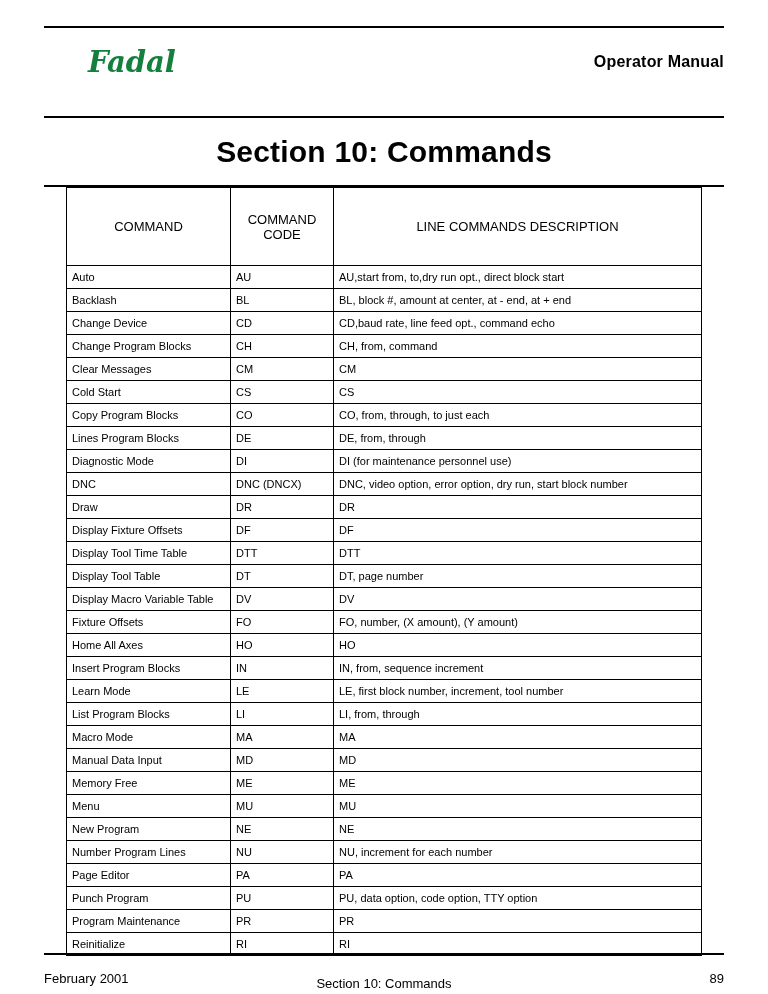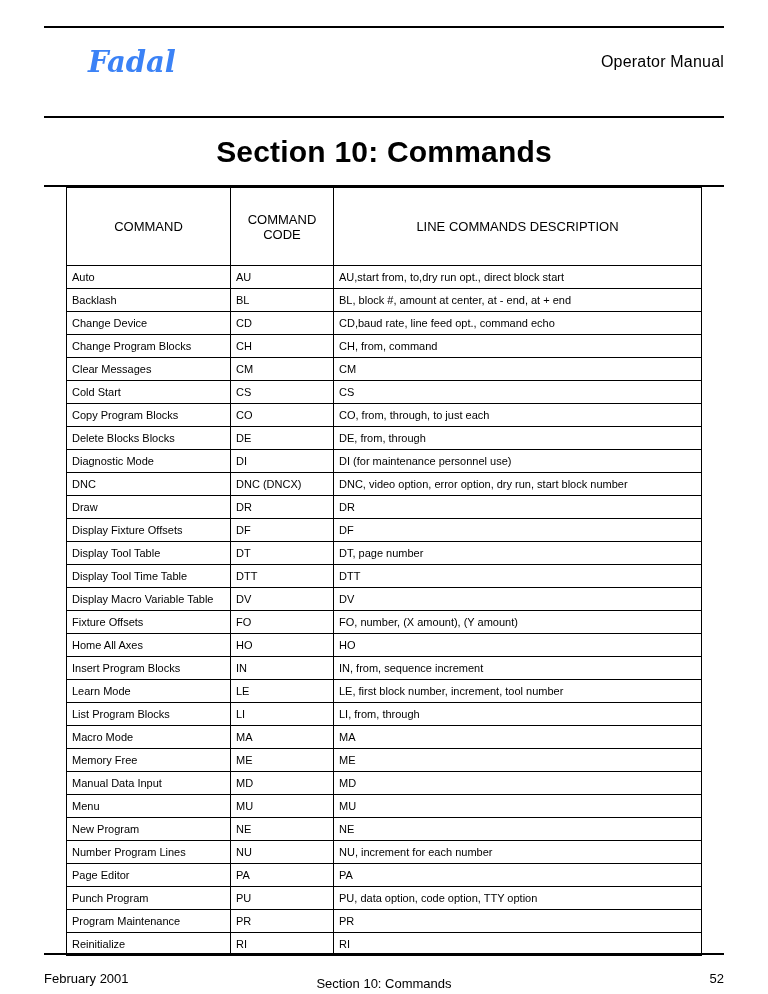--- a/index.html
+++ b/index.html
@@ -32,27 +32,27 @@
     align-items: center;
     justify-content: space-between;
     height: 56px;
     padding-top: 6px;
   }
   .brand {
     font-family: "DejaVu Serif", serif;
     font-weight: bold;
     font-style: italic;
     font-size: 29px;
-    color: #3b82f6;
+    color: #15803d;
     letter-spacing: 0px;
     padding-left: 44px;
   }
   .manual-title {
     font-size: 16px;
-    font-weight: normal;
+    font-weight: bold;
     letter-spacing: 0.2px;
   }
 
   
   .section-block {
     margin-top: 26px;
   }
   .section-rule-top {
     border-top: 2px solid #000;
   }
@@ -206,21 +206,21 @@
         <td>Cold Start</td>
         <td>CS</td>
         <td>CS</td>
       </tr>
       <tr>
         <td>Copy Program Blocks</td>
         <td>CO</td>
         <td>CO, from, through, to just each</td>
       </tr>
       <tr>
-        <td>Delete Blocks Blocks</td>
+        <td>Lines Program Blocks</td>
         <td>DE</td>
         <td>DE, from, through</td>
       </tr>
       <tr>
         <td>Diagnostic Mode</td>
         <td>DI</td>
         <td>DI (for maintenance personnel use)</td>
       </tr>
       <tr>
         <td>DNC</td>
@@ -231,30 +231,30 @@
         <td>Draw</td>
         <td>DR</td>
         <td>DR</td>
       </tr>
       <tr>
         <td>Display Fixture Offsets</td>
         <td>DF</td>
         <td>DF</td>
       </tr>
       <tr>
+        <td>Display Tool Time Table</td>
+        <td>DTT</td>
+        <td>DTT</td>
+      </tr>
+      <tr>
         <td>Display Tool Table</td>
         <td>DT</td>
         <td>DT, page number</td>
       </tr>
       <tr>
-        <td>Display Tool Time Table</td>
-        <td>DTT</td>
-        <td>DTT</td>
-      </tr>
-      <tr>
         <td>Display Macro Variable Table</td>
         <td>DV</td>
         <td>DV</td>
       </tr>
       <tr>
         <td>Fixture Offsets</td>
         <td>FO</td>
         <td>FO, number, (X amount), (Y amount)</td>
       </tr>
       <tr>
@@ -276,28 +276,28 @@
         <td>List Program Blocks</td>
         <td>LI</td>
         <td>LI, from, through</td>
       </tr>
       <tr>
         <td>Macro Mode</td>
         <td>MA</td>
         <td>MA</td>
       </tr>
       <tr>
+        <td>Manual Data Input</td>
+        <td>MD</td>
+        <td>MD</td>
+      </tr>
+      <tr>
         <td>Memory Free</td>
         <td>ME</td>
         <td>ME</td>
-      </tr>
-      <tr>
-        <td>Manual Data Input</td>
-        <td>MD</td>
-        <td>MD</td>
       </tr>
       <tr>
         <td>Menu</td>
         <td>MU</td>
         <td>MU</td>
       </tr>
       <tr>
         <td>New Program</td>
         <td>NE</td>
         <td>NE</td>
@@ -328,17 +328,17 @@
         <td>RI</td>
       </tr>
     </tbody>
   </table>
 
   <div class="footer">
     <div class="footer-rule"></div>
     <div class="footer-row">
       <div class="footer-left">February 2001</div>
       <div class="footer-center">Section 10: Commands</div>
-      <div class="footer-right">52</div>
+      <div class="footer-right">89</div>
     </div>
   </div>
 
 </div>
 
 </body></html>

